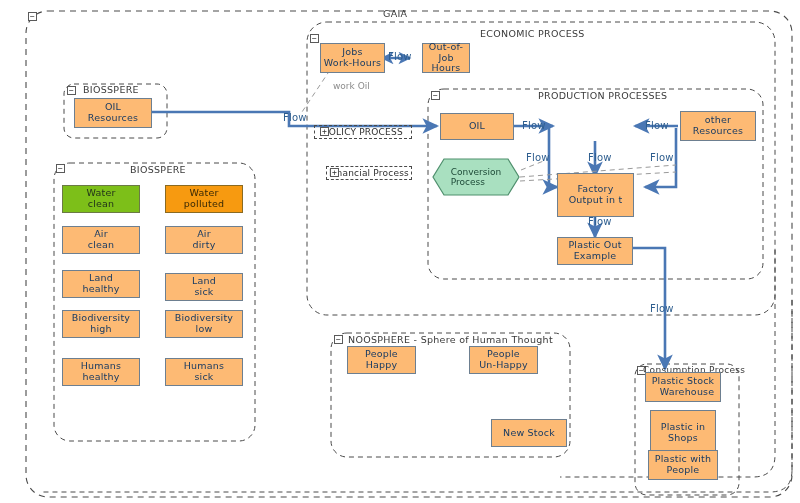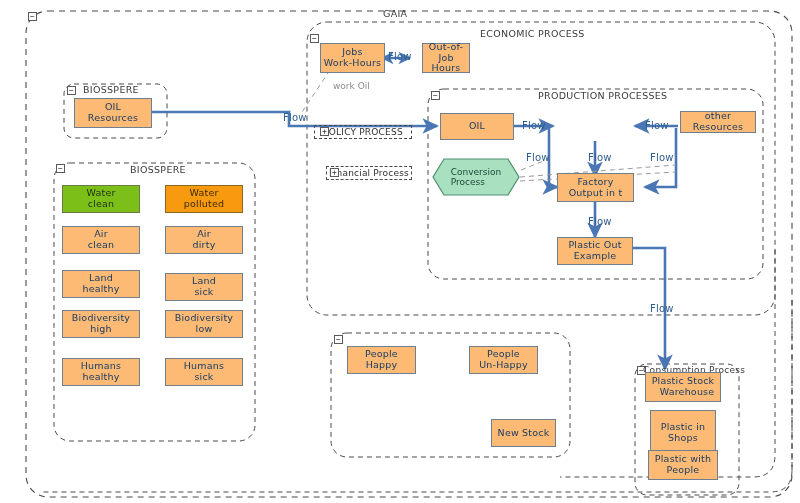--- a/index.html
+++ b/index.html
@@ -110,20 +110,21 @@
   <div class="tog" style="left:56px;top:164px;">−</div>
   <div class="grplabel" style="left:130px;top:164px;">BIOSSPERE</div>
 
   <div class="tog" style="left:310px;top:34px;">−</div>
   <div class="grplabel" style="left:480px;top:28px;">ECONOMIC PROCESS</div>
 
   <div class="tog" style="left:431px;top:91px;">−</div>
   <div class="grplabel" style="left:538px;top:90px;">PRODUCTION PROCESSES</div>
 
   <div class="tog" style="left:334px;top:335px;">−</div>
+  <div class="grplabel" style="left:348px;top:334px;">NOOSPHERE - Sphere of Human Thought</div>
 
   <div class="tog" style="left:637px;top:366px;">−</div>
   <div class="grplabel" style="left:643px;top:365px;font-size:9px;">Consumption Process</div>
 
   <div class="collapsed" style="left:314px;top:125px;width:98px;height:14px;">
     <span>POLICY PROCESS</span>
   </div>
   <div class="tog" style="left:320px;top:127px;">+</div>
 
   <div class="collapsed" style="left:326px;top:166px;width:86px;height:14px;">
@@ -158,42 +159,42 @@
 healthy</div>
   <div class="node" style="left:165px;top:358px;width:78px;height:28px;">Humans
 sick</div>
 
   <div class="node" style="left:320px;top:43px;width:65px;height:30px;">Jobs
 Work-Hours</div>
   <div class="node" style="left:422px;top:43px;width:48px;height:30px;">Out-of-Job
 Hours</div>
 
   <div class="node" style="left:440px;top:113px;width:74px;height:27px;">OIL</div>
-  <div class="node" style="left:680px;top:111px;width:76px;height:22px;">other
+  <div class="node" style="left:680px;top:111px;width:76px;height:30px;">other
 Resources</div>
 
   <div class="hexwrap" style="left:432px;top:158px;width:88px;height:38px;">
     <svg width="88" height="38" xmlns="http://www.w3.org/2000/svg">
       <polygon points="12,1 76,1 87,19 76,37 12,37 1,19" fill="#a9e0c0" stroke="#4f8f6d" stroke-width="1.2"></polygon>
     </svg>
     <div class="hextext">Conversion
 Process</div>
   </div>
 
-  <div class="node" style="left:557px;top:173px;width:77px;height:29px;">Factory
+  <div class="node" style="left:557px;top:173px;width:77px;height:44px;">Factory
 Output in t</div>
 
   <div class="node" style="left:557px;top:237px;width:76px;height:28px;">Plastic Out
 Example</div>
 
   <div class="node" style="left:347px;top:346px;width:69px;height:28px;">People
 Happy</div>
   <div class="node" style="left:469px;top:346px;width:69px;height:28px;">People
 Un-Happy</div>
-  <div class="node" style="left:491px;top:419px;width:65px;height:28px;">New Stock</div>
+  <div class="node" style="left:491px;top:419px;width:76px;height:28px;">New Stock</div>
 
   <div class="node" style="left:645px;top:372px;width:76px;height:30px;text-align:right;">Plastic Stock
 Warehouse</div>
   <div class="node" style="left:650px;top:410px;width:66px;height:46px;">Plastic in
 Shops</div>
   <div class="node" style="left:648px;top:450px;width:70px;height:30px;">Plastic with
 People</div>
 
   <div class="flowlbl" style="left:388px;top:51px;">Flow</div>
   <div class="flowlbl" style="left:283px;top:112px;">Flow</div>

